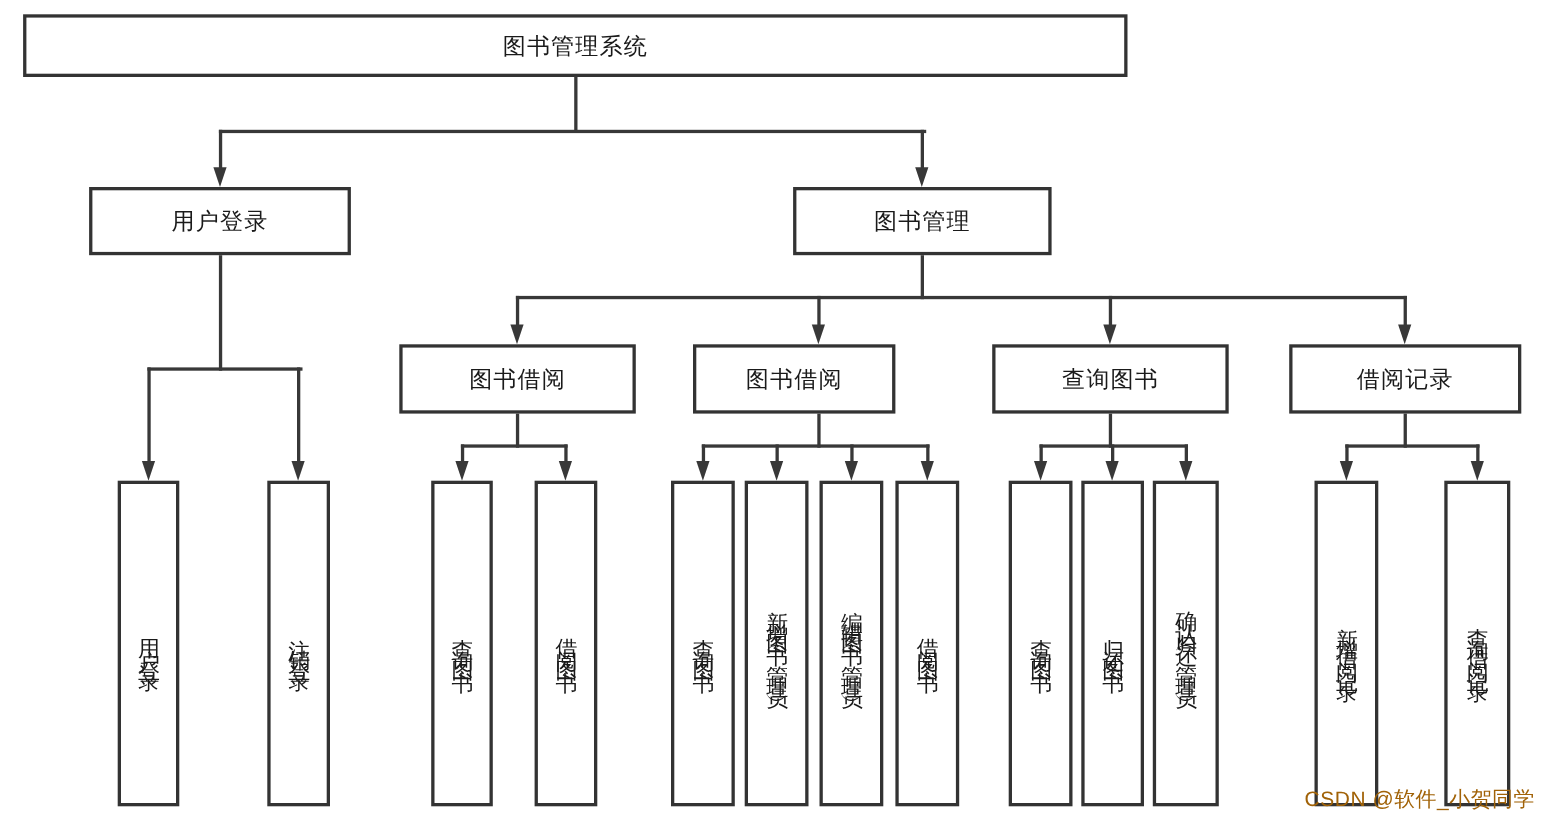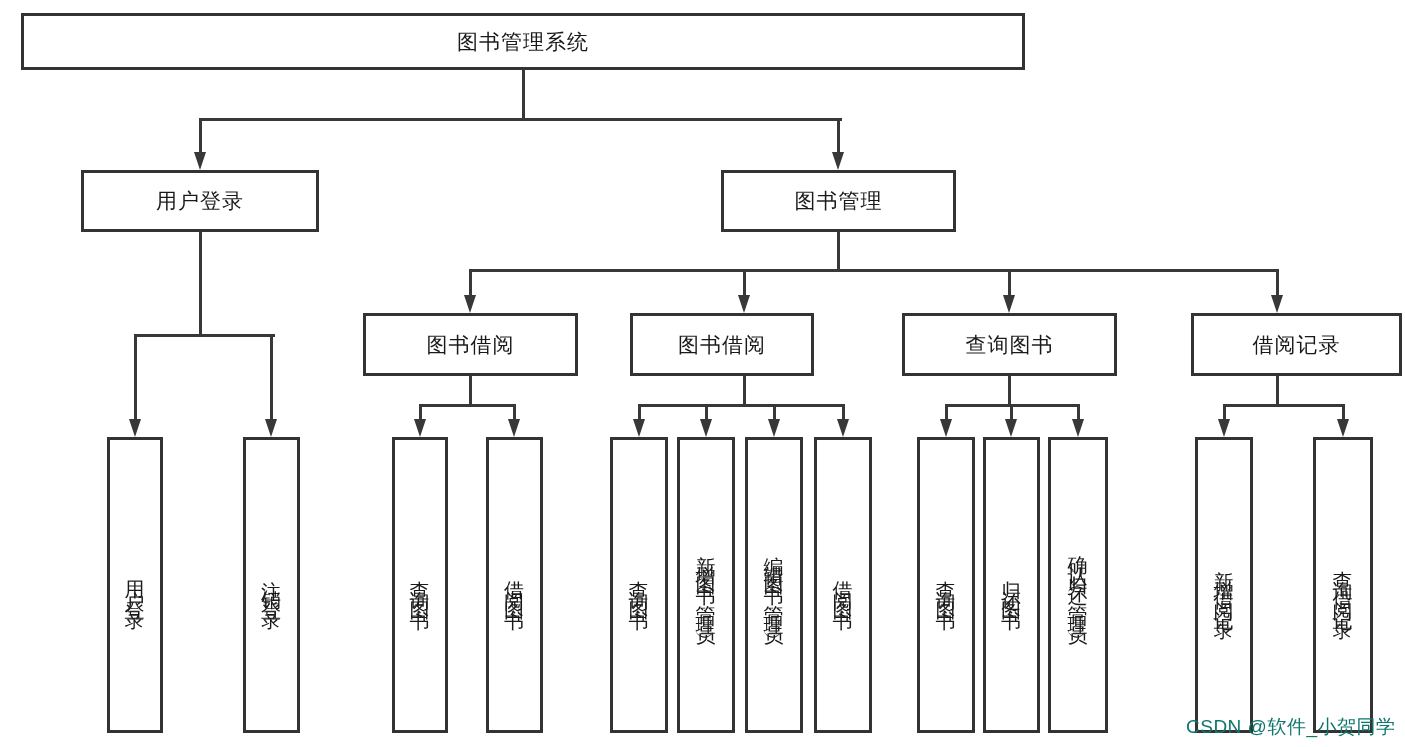--- a/index.html
+++ b/index.html
@@ -24,21 +24,21 @@
   .hline, .vline { position:absolute; background:#383838; }
   .hline { height:3px; }
   .vline { width:3px; }
   .arrow {
     position:absolute; width:0; height:0;
     border-left:6.5px solid transparent; border-right:6.5px solid transparent;
     border-top:18px solid #383838;
   }
   .watermark {
     position:absolute; left:1186px; top:714px; z-index:10;
-    font-size:19px; color:#0f766e; letter-spacing:0.5px; white-space:nowrap;
+    font-size:19px; color:#a16207; letter-spacing:0.5px; white-space:nowrap;
   }
 </style>
 </head>
 <body>
 
 <div class="canvas">
 
   <div class="box" style="left:21px; top:13px; width:1004px; height:57px;">
     <span>图书管理系统</span>
   </div>
@@ -77,21 +77,21 @@
 
   <div class="box" style="left:363px; top:313px; width:215px; height:63px;">
     <span>图书借阅</span>
   </div>
   <div class="box" style="left:630px; top:313px; width:184px; height:63px;">
     <span>图书借阅</span>
   </div>
   <div class="box" style="left:902px; top:313px; width:215px; height:63px;">
     <span>查询图书</span>
   </div>
-  <div class="box" style="left:1172px; top:313px; width:211px; height:63px;margin-left:19px;">
+  <div class="box" style="left:1172px; top:313px; width:211px; height:63px;">
     <span>借阅记录</span>
   </div>
 
   <div class="vline" style="left:469px; top:376px; height:30.5px;"></div>
   <div class="hline" style="left:418.5px; top:403.5px; width:97.5px;"></div>
   <div class="vline" style="left:418.5px; top:403.5px; height:18px;"></div>
   <div class="arrow" style="left:413.5px; top:419px;"></div>
   <div class="vline" style="left:513px; top:403.5px; height:18px;"></div>
   <div class="arrow" style="left:508px; top:419px;"></div>
 

